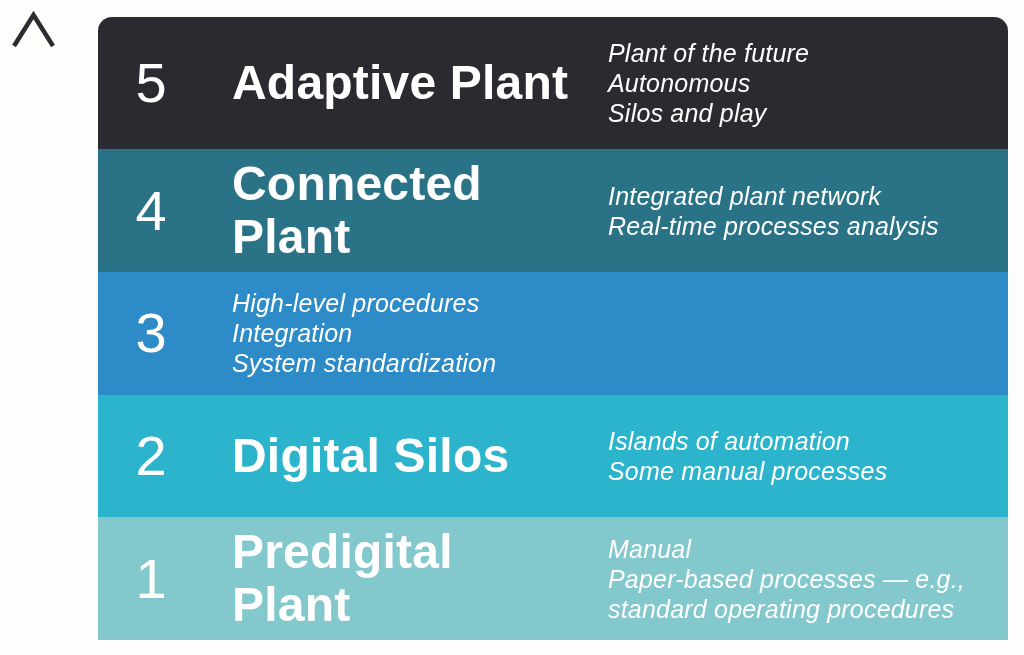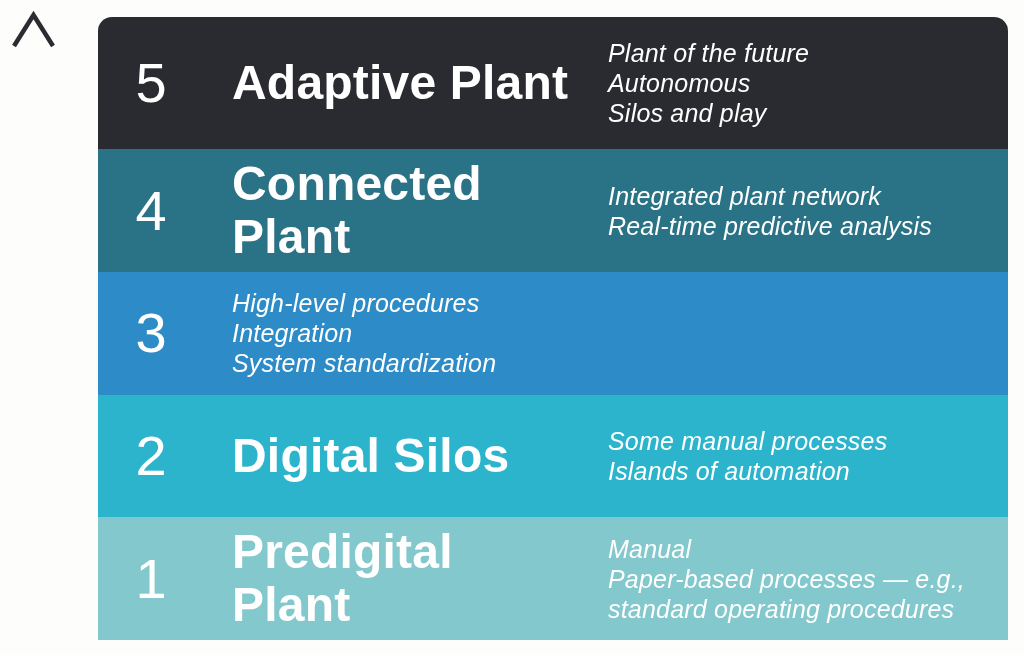--- a/index.html
+++ b/index.html
@@ -100,39 +100,39 @@
         <div class="feature-line">Autonomous</div>
         <div class="feature-line">Silos and play</div>
       </div>
     </div>
 
     <div class="band" style="background-color: rgb(42, 114, 134);">
       <div class="num">4</div>
       <div class="title">Connected Plant</div>
       <div class="features">
         <div class="feature-line">Integrated plant network</div>
-        <div class="feature-line">Real-time predictive analysis</div>
+        <div class="feature-line">Real-time processes analysis</div>
       </div>
     </div>
 
     <div class="band" style="background-color: rgb(45, 140, 199);">
       <div class="num">3</div>
       <div class="features">
         <div class="feature-line">High-level procedures</div>
         <div class="feature-line">Integration</div>
         <div class="feature-line">System standardization</div>
       </div>
     </div>
 
     <div class="band" style="background-color: rgb(44, 180, 205);">
       <div class="num">2</div>
       <div class="title">Digital Silos</div>
       <div class="features">
+        <div class="feature-line">Islands of automation</div>
         <div class="feature-line">Some manual processes</div>
-        <div class="feature-line">Islands of automation</div>
       </div>
     </div>
 
     <div class="band" style="background-color: rgb(131, 200, 205);">
       <div class="num">1</div>
       <div class="title">Predigital Plant</div>
       <div class="features">
         <div class="feature-line">Manual</div>
         <div class="feature-line">Paper-based processes — e.g.,</div>
         <div class="feature-line">standard operating procedures</div>

